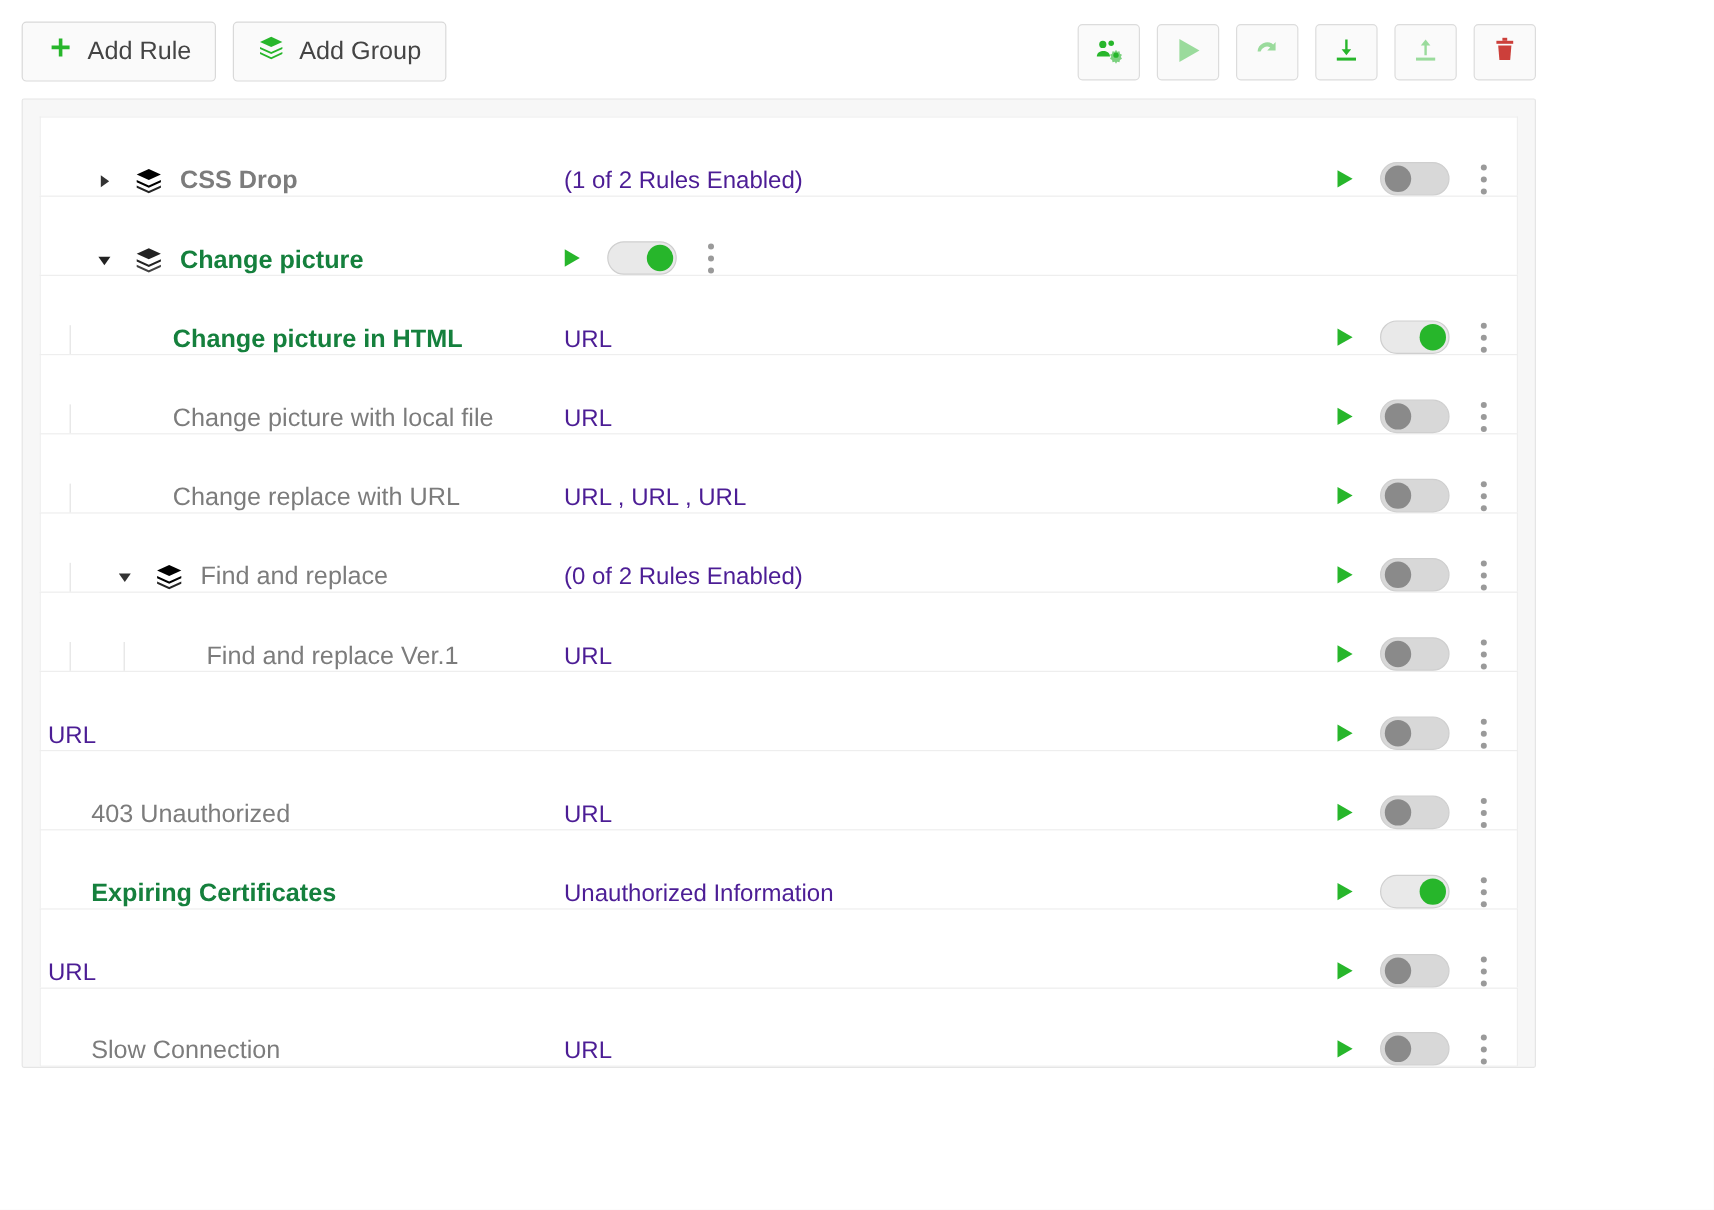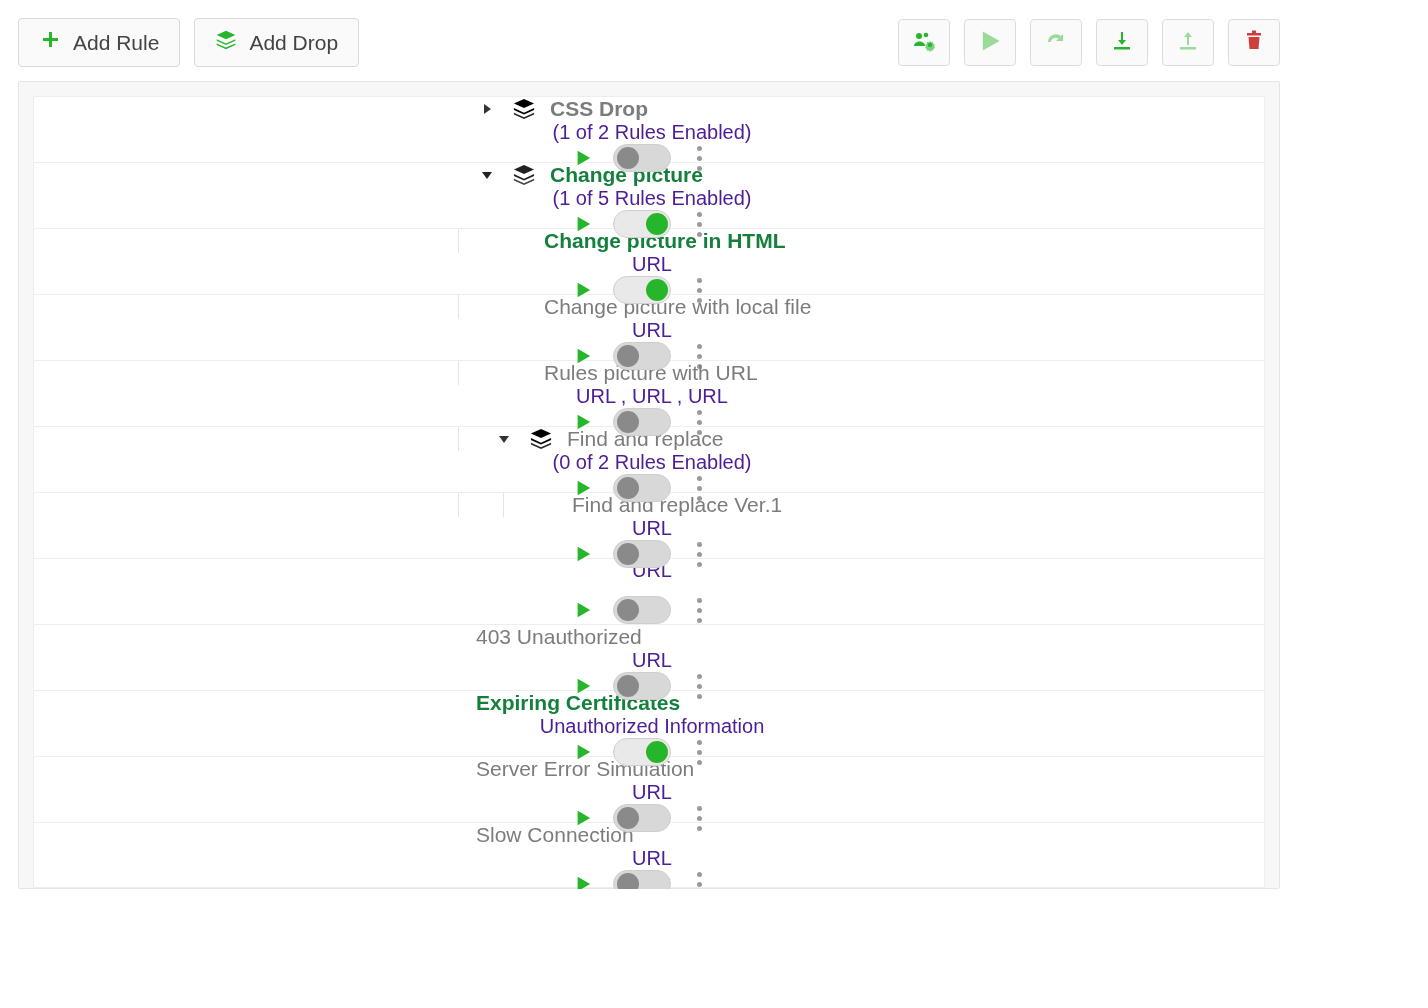--- a/index.html
+++ b/index.html
@@ -16,24 +16,23 @@
     width:52px; height:47px; border:1px solid #dcdcdc; background:#fafafa;
     border-radius:4px; display:inline-flex; align-items:center; justify-content:center;
     cursor:pointer;
   }
   .iconbtn.muted svg { opacity:.45; }
   .panel {
     border:1px solid #e5e5e5; background:#f7f7f7; border-radius:2px;
     padding:14px 14px 0 14px;
   }
   .row {
-    display:flex; align-items:center;
+    display:flex; align-items:flex-end;
     background:#fff; border:1px solid #eee; border-bottom:none;
     height:66px;
-    flex-direction:column;
   }
   .row:last-child { border-bottom:1px solid #eee; }
   .row .lead { display:flex; align-items:center; gap:12px; width:430px; min-width:430px; padding-left:8px;}
   .row .info { flex:1; font-size:20px; color:#4c1d95; padding-left:6px;}
   .row .tail { display:flex; align-items:center; gap:18px; padding-right:18px; }
 
   .chev { width:22px; display:flex; justify-content:center; }
   .chev-blank { width:22px; }
   .stackicon { width:28px; display:flex; justify-content:center; }
   .title { font-size:21px; color:#15803d; }
@@ -129,21 +128,21 @@
     <button class="btn">
       <span><svg viewBox="0 0 22 22">
             <use href="#i-plus"></use>
           </svg></span>
       <span>Add Rule</span>
     </button>
     <button class="btn">
       <span><svg viewBox="0 0 26 24">
             <use href="#i-stack-plus"></use>
           </svg></span>
-      <span>Add Drop</span>
+      <span>Add Group</span>
     </button>
     <div class="spacer"></div>
     <button class="iconbtn">
         <span><svg viewBox="0 0 24 24">
             <use href="#i-users-cog"></use>
           </svg></span>
       </button>
     <button class="iconbtn muted">
         <span><svg viewBox="0 0 20 20">
             <use href="#i-play"></use>
@@ -214,21 +213,20 @@
               <use href="#i-caret-down"></use>
             </svg>
           </span>
         <span class="stackicon">
             <svg viewBox="0 0 26 24" fill="#222">
               <use href="#i-stack"></use>
             </svg>
           </span>
         <span class="title bold">Change picture</span>
       </div>
-      <div class="info">(1 of 5 Rules Enabled)</div>
       <div class="tail">
         <span class="play">
             <svg viewBox="0 0 20 20">
               <use href="#i-play"></use>
             </svg>
           </span>
         <span class="toggle on">
             <span class="knob"></span>
           </span>
         <span class="kebab">
@@ -284,21 +282,21 @@
             <span></span>
             <span></span>
           </span>
       </div>
     </div>
 
     <div class="row">
       <div class="lead">
         <span class="indent-line"></span>
         <span class="indent-pad"></span>
-        <span class="title muted">Rules picture with URL</span>
+        <span class="title muted">Change replace with URL</span>
       </div>
       <div class="info">URL , URL , URL</div>
       <div class="tail">
         <span class="play">
             <svg viewBox="0 0 20 20">
               <use href="#i-play"></use>
             </svg>
           </span>
         <span class="toggle">
             <span class="knob"></span>
@@ -428,24 +426,20 @@
           </span>
         <span class="kebab">
             <span></span>
             <span></span>
             <span></span>
           </span>
       </div>
     </div>
 
     <div class="row">
-      <div class="lead">
-        <span class="chev-blank"></span>
-        <span class="title muted">Server Error Simulation</span>
-      </div>
       <div class="info">URL</div>
       <div class="tail">
         <span class="play">
             <svg viewBox="0 0 20 20">
               <use href="#i-play"></use>
             </svg>
           </span>
         <span class="toggle">
             <span class="knob"></span>
           </span>

